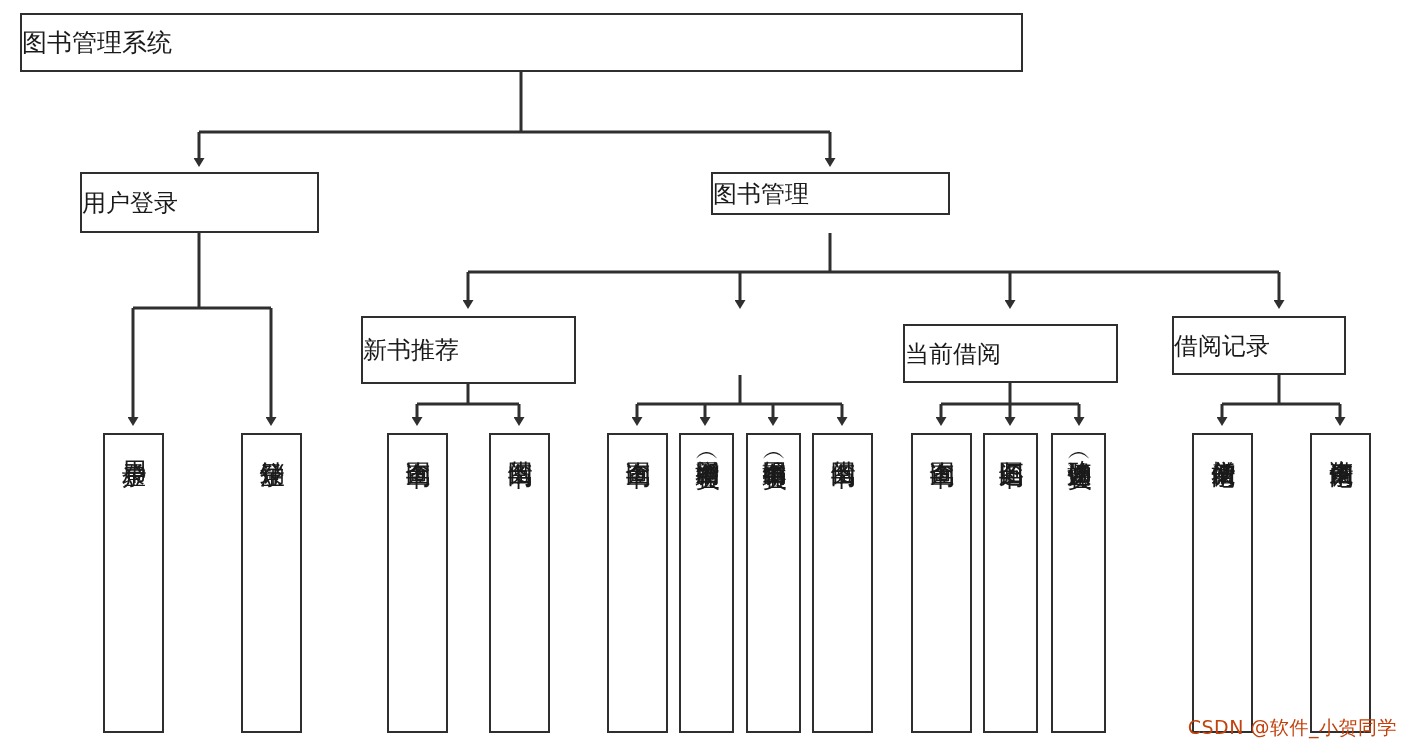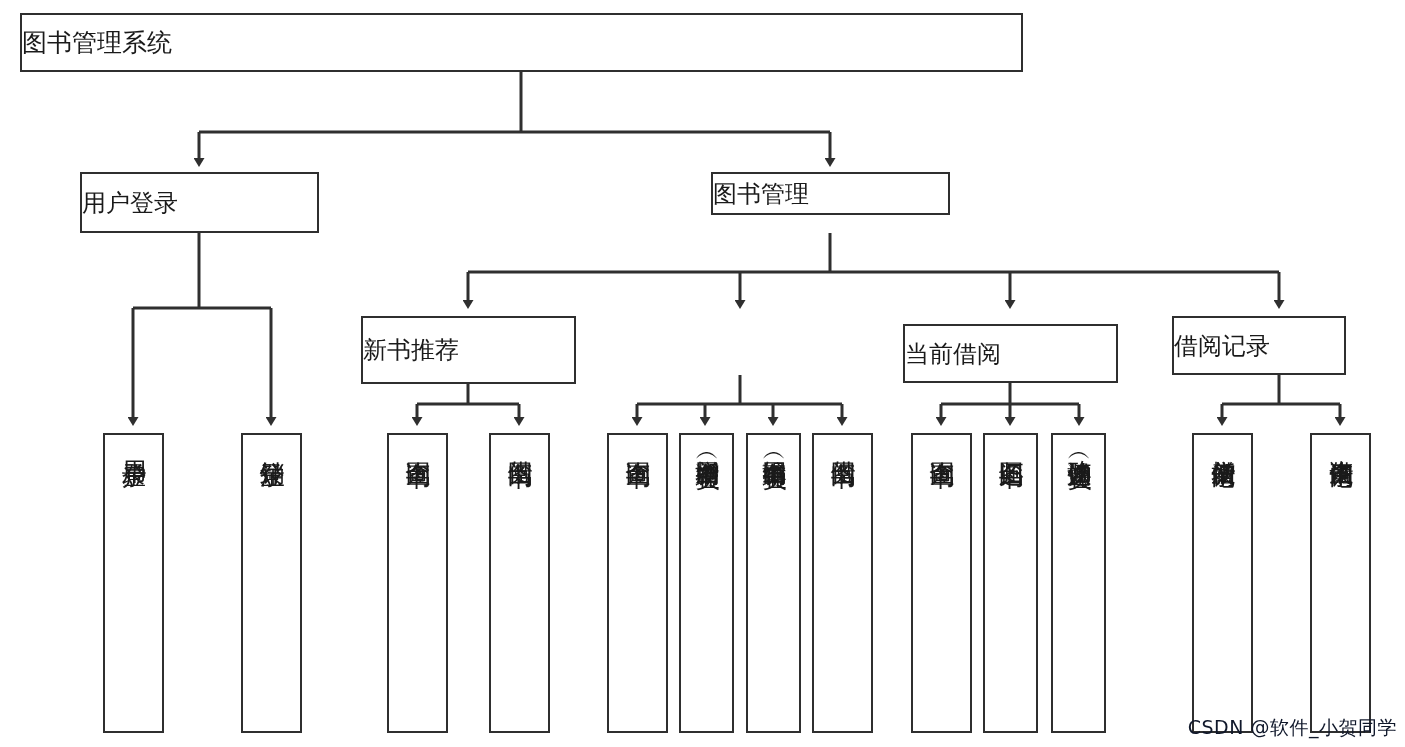--- a/index.html
+++ b/index.html
@@ -60,21 +60,21 @@
   }
   .leaf.tall .vtext {
     font-size: 24px;
     line-height: 1.16;
   }
   .watermark {
     position: absolute;
     right: 8px;
     bottom: 6px;
     font-size: 19px;
-    color: #0f172a;
+    color: #c2410c;
     letter-spacing: 0.5px;
     z-index: 5;
     white-space: nowrap;
   }
 </style>
 </head>
 <body>
 
 <div id="canvas">
 

